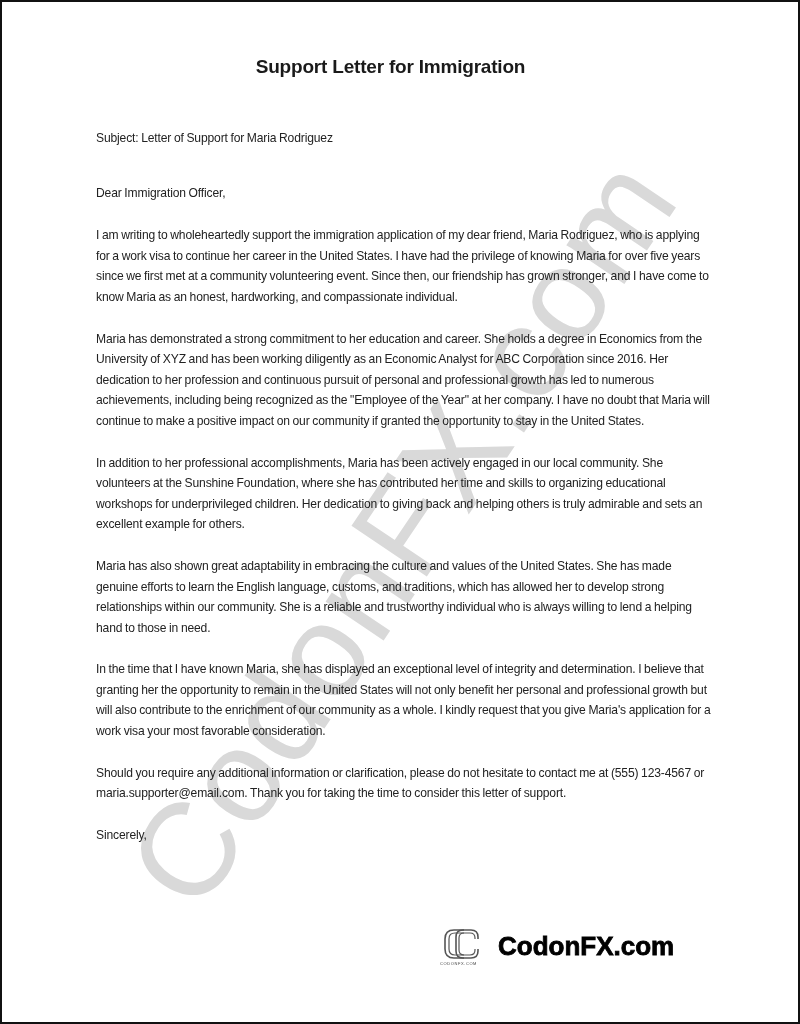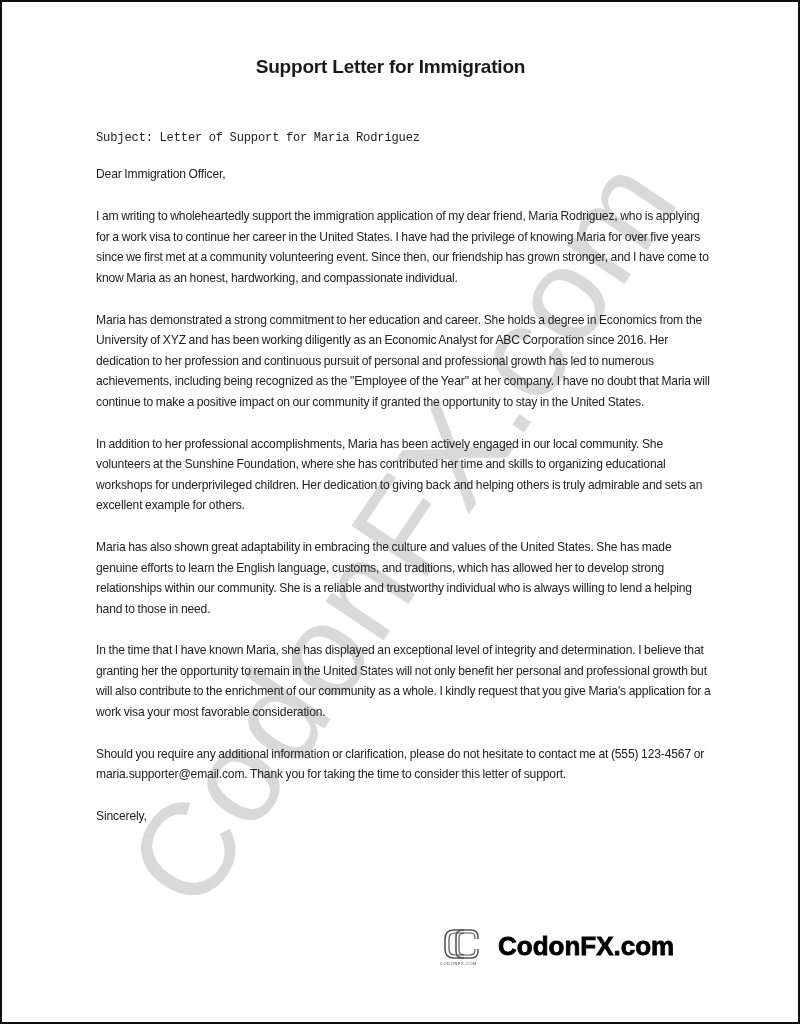--- a/index.html
+++ b/index.html
@@ -58,21 +58,21 @@
       font-size: 12.1px;
       line-height: 20.6px;
       color: #222;
       z-index: 1;
       letter-spacing: -0.15px;
       word-spacing: -0.5px;
     }
     .body-text p {
       margin: 0 0 21px 0;
     }
-    .body-text p.subject { margin-bottom: 15px; font-family: Liberation Mono, monospace; }
+    .body-text p.subject { margin-bottom: 34px; }
     .body-text p.greeting { margin-bottom: 22px; }
     .body-text p.closing { margin-bottom: 21px; }
     .body-text p.signature { margin-bottom: 0; }
     .logo {
       position: absolute;
       left: 440px;
       top: 925px;
       display: flex;
       align-items: center;
       z-index: 1;

